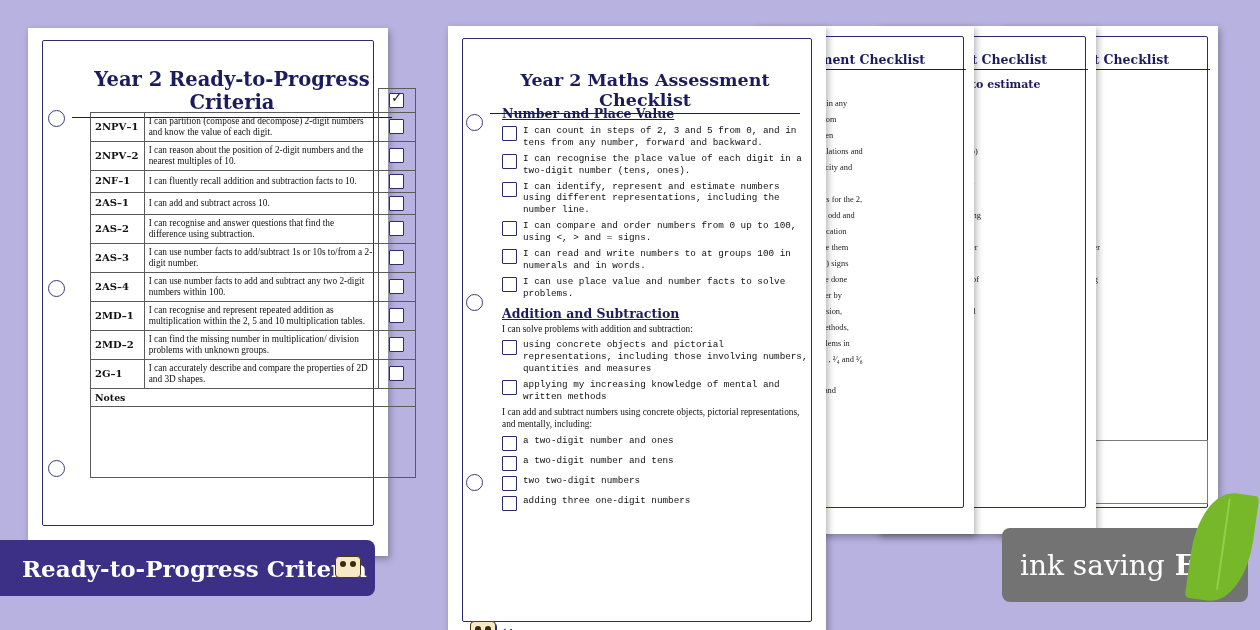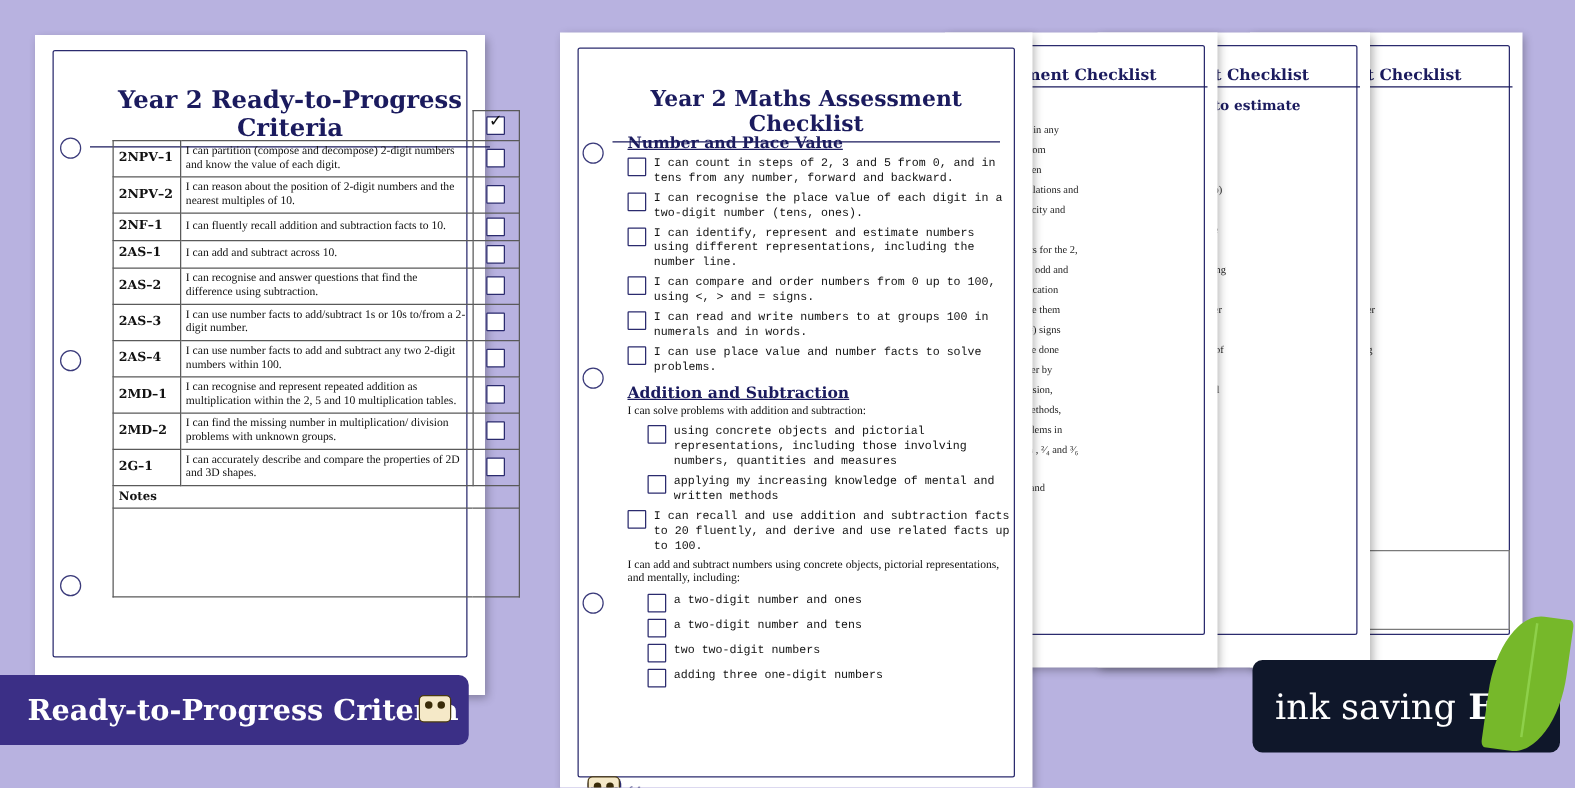--- a/index.html
+++ b/index.html
@@ -129,31 +129,31 @@
   }
   .m-body{position:absolute;left:54px;top:74px;width:310px;color:#111;}
   .m-h{
     font-size:12.5px;font-weight:bold;color:#1b1b5e;text-decoration:underline;
     font-family:"DejaVu Serif", serif;margin:6px 0 3px;
   }
   .m-intro{font-size:9.3px;line-height:1.28;margin:2px 0 3px;}
   .m-item{display:flex;gap:6px;align-items:flex-start;margin:4px 0;}
   .m-item .box{flex:0 0 auto;margin-top:1px;}
   .m-item .txt{font-size:9.3px;line-height:1.28;font-family:Liberation Mono, monospace;}
-  .m-sub{margin-left:16px;}
+  .m-sub{margin-left:0;}
   .m-footer{
     position:absolute;left:22px;right:22px;bottom:10px;height:20px;
     display:flex;align-items:center;justify-content:space-between;
   }
   .m-footer .page{font-size:6.8px;font-weight:bold;color:#2b2b6e;font-family:"DejaVu Sans", sans-serif;}
 
   
   .eco{
     position:absolute;right:12px;top:528px;width:246px;height:74px;
-    background:#0f172a;border-radius:8px;display:flex;align-items:center;
+    background:#737373;border-radius:8px;display:flex;align-items:center;
   }
   .eco .ink{
     color:#fff;font-size:28px;margin-left:18px;font-family:"DejaVu Serif", serif;
   }
   .eco .ecotxt{
     color:#fff;font-size:28px;font-weight:bold;margin-left:10px;font-family:"DejaVu Serif", serif;
   }
   .leaf{
     position:absolute;right:8px;top:492px;width:60px;height:110px;
     background:#76b82a;border-radius:60% 5% 60% 5%;transform:rotate(8deg);
@@ -290,24 +290,20 @@
 
       <div class="m-item m-sub">
         <span class="box"></span>
         <span class="txt">using concrete objects and pictorial representations, including those involving numbers, quantities and measures</span>
       </div>
       <div class="m-item m-sub">
         <span class="box"></span>
         <span class="txt">applying my increasing knowledge of mental and written methods</span>
       </div>
 
-      <div class="m-item">
-        <span class="box"></span>
-        <span class="txt">I can recall and use addition and subtraction facts to 20 fluently, and derive and use related facts up to 100.</span>
-      </div>
 
       <div class="m-intro">I can add and subtract numbers using concrete objects, pictorial representations, and mentally, including:</div>
 
       <div class="m-item m-sub">
         <span class="box"></span>
         <span class="txt">a two-digit number and ones</span>
       </div>
       <div class="m-item m-sub">
         <span class="box"></span>
         <span class="txt">a two-digit number and tens</span>

